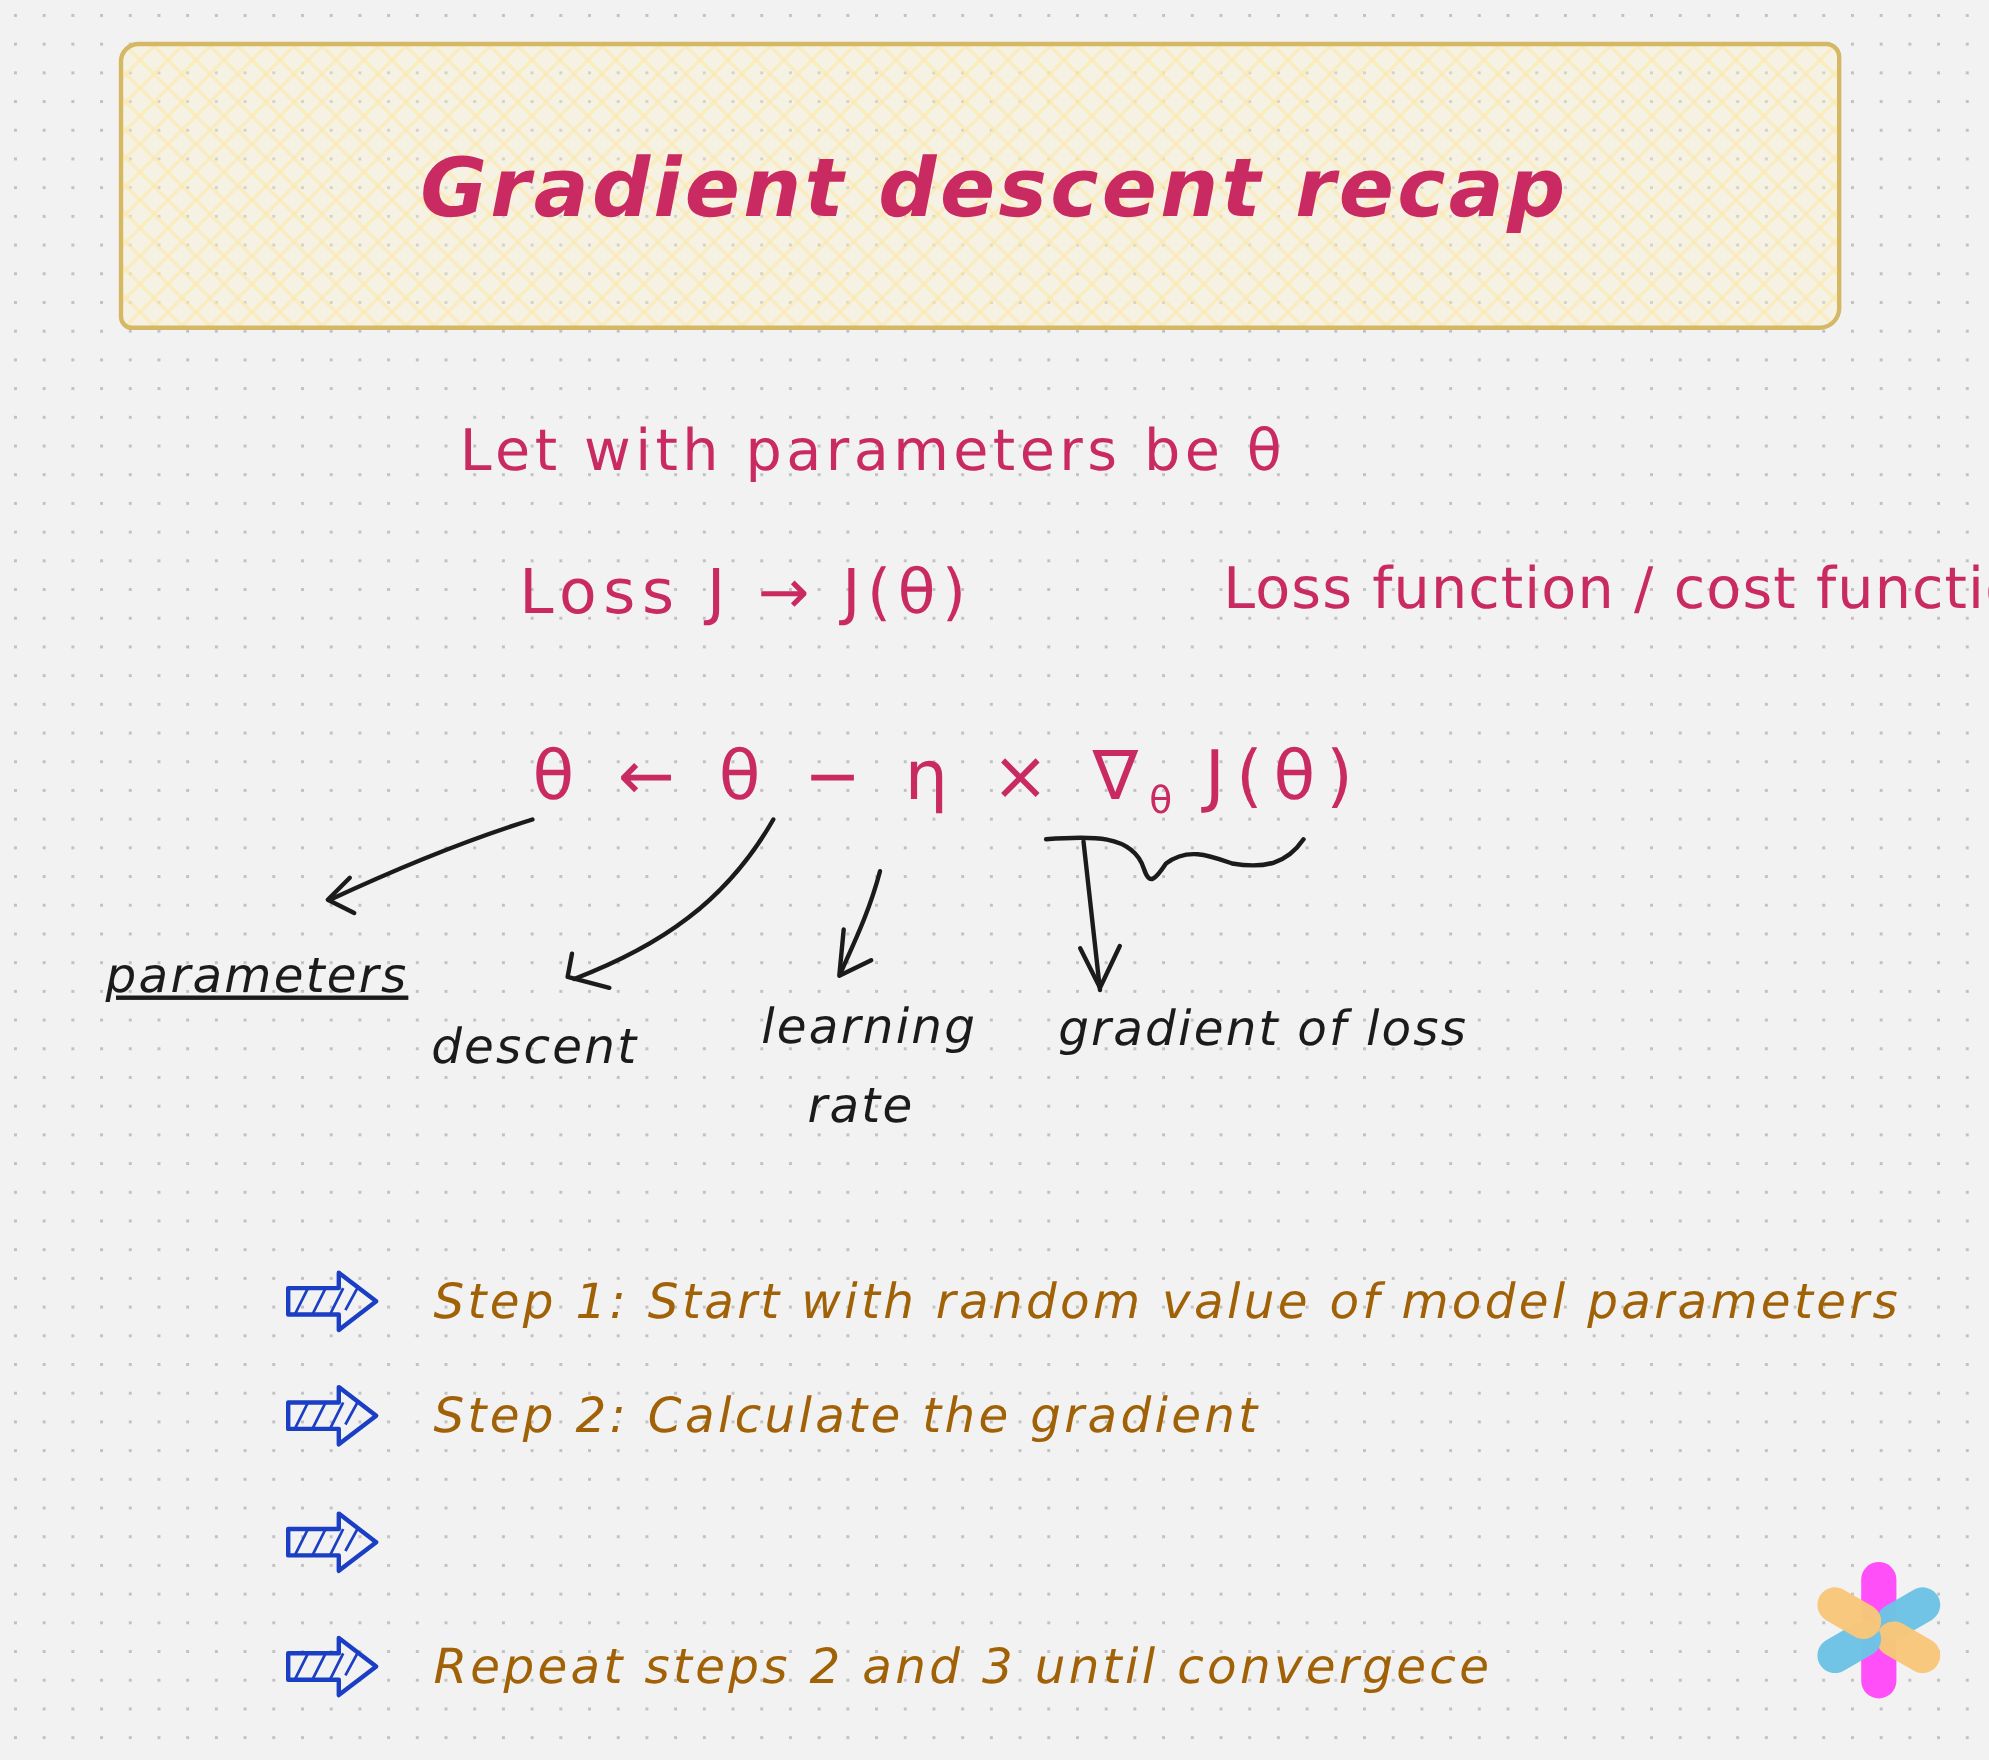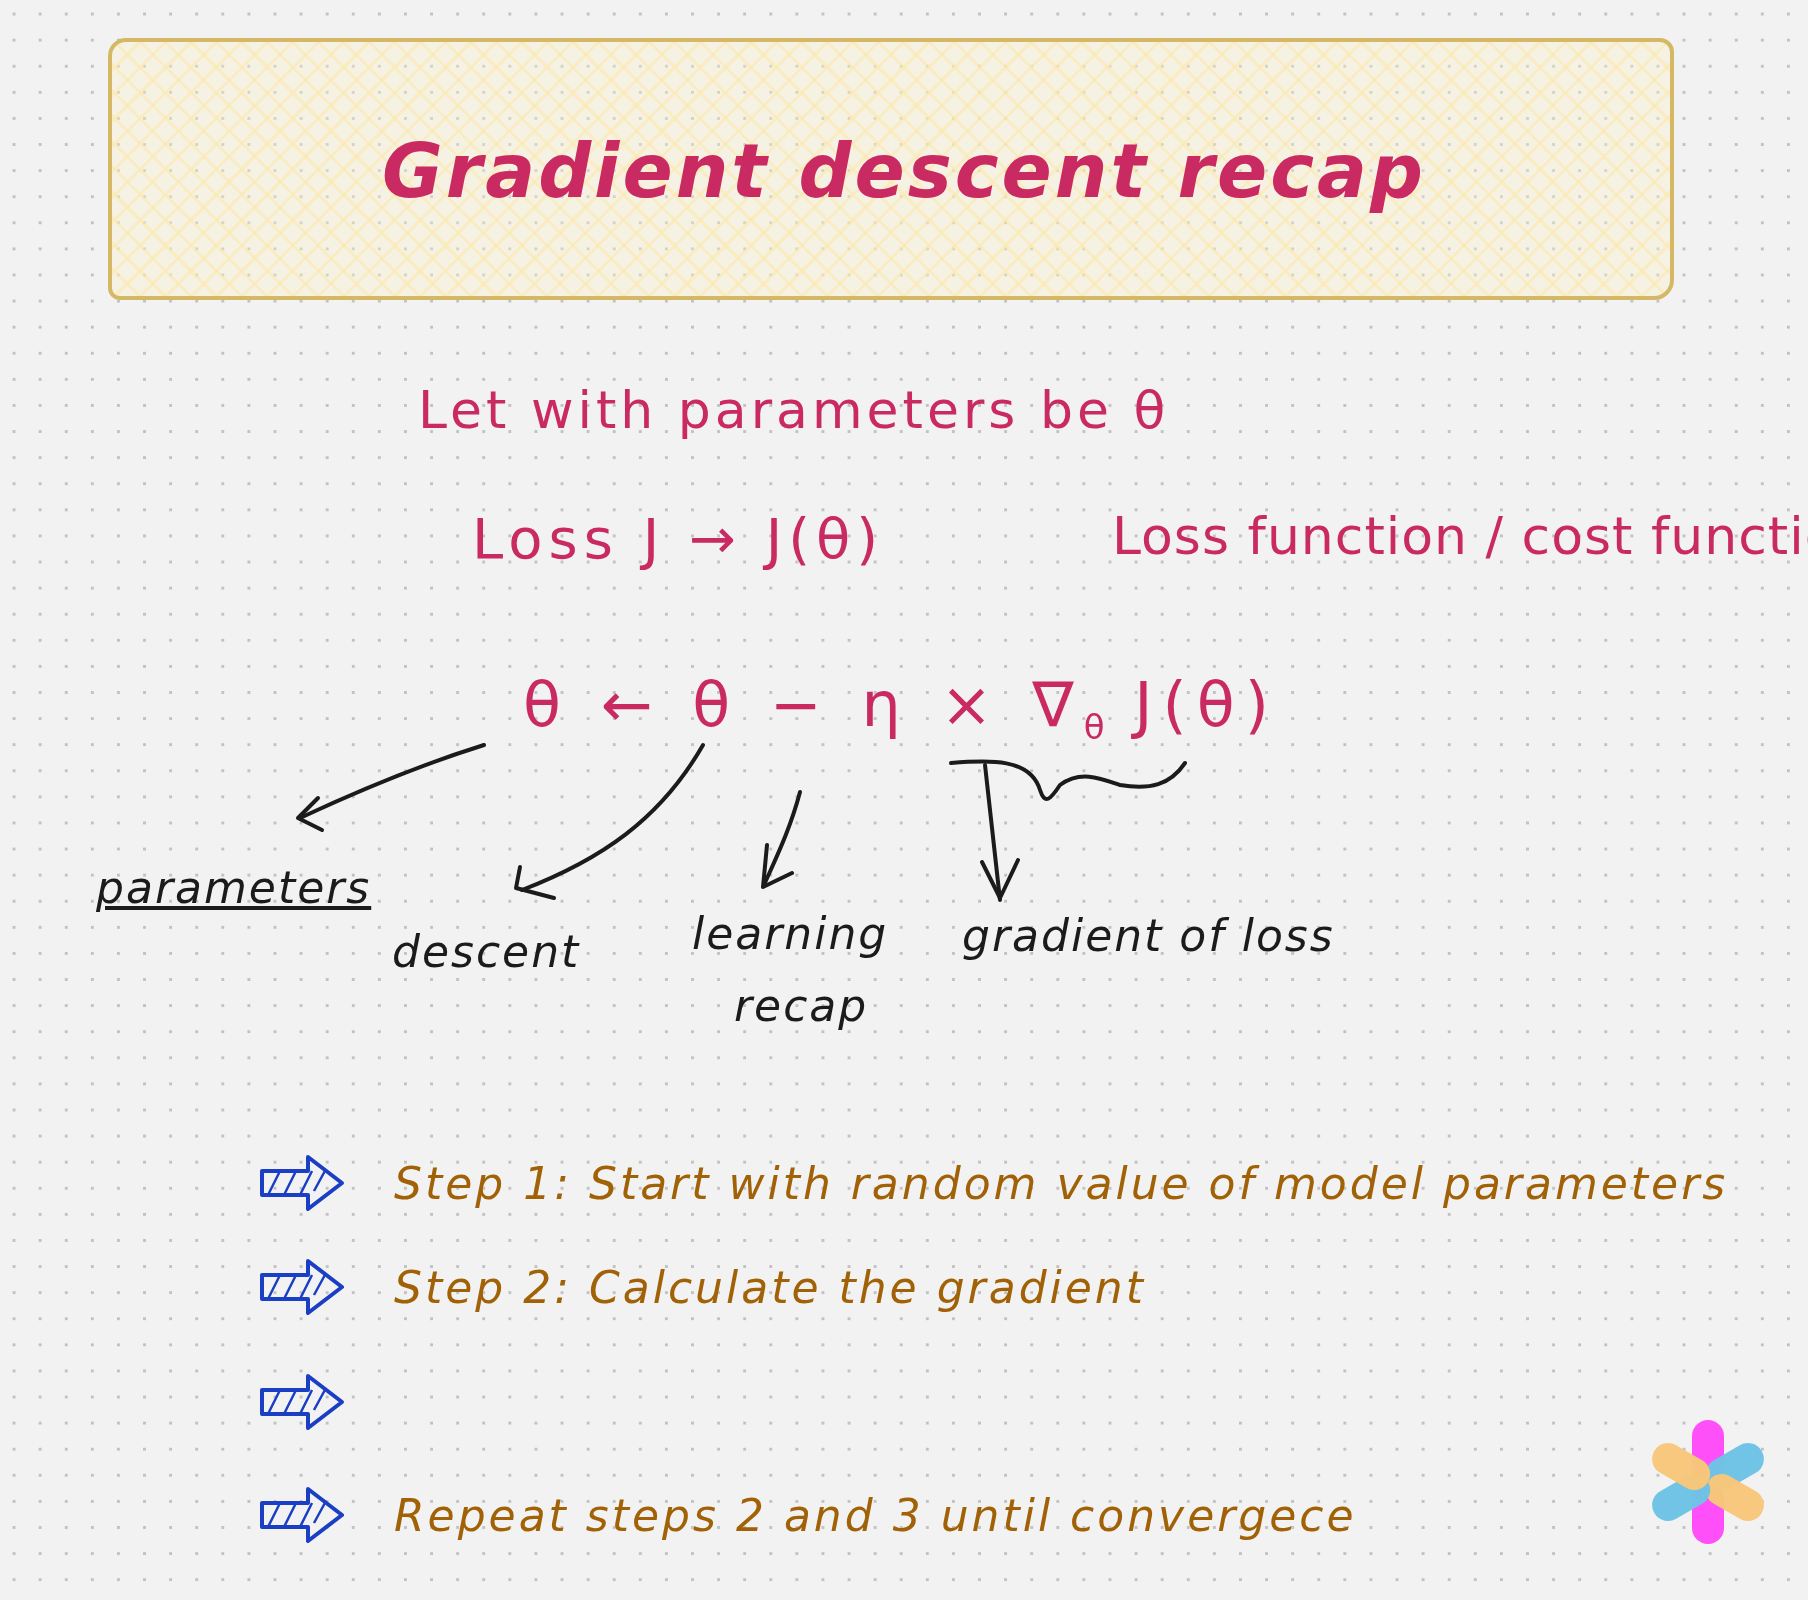--- a/index.html
+++ b/index.html
@@ -26,21 +26,21 @@
     box-sizing: border-box;
   }
   #title {
     left: 0; right: 0; top: 128px; text-align: center;
     font-size: 74px; font-weight: bold; letter-spacing: 3px;
     font-style: italic;
   }
   .line1 { left: 418px; top: 380px; font-size: 52px; letter-spacing: 4px; }
   .loss-eq { left: 472px; top: 506px; font-size: 56px; letter-spacing: 6px; }
   .loss-desc { left: 1112px; top: 506px; font-size: 52px; letter-spacing: 1px; }
-  .formula { left: 484px; top: 668px; font-size: 62px; letter-spacing: 10px; margin-left: 39px; }
+  .formula { left: 484px; top: 668px; font-size: 62px; letter-spacing: 10px; }
   .formula sub { font-size: 34px; letter-spacing: 0; }
   .label { font-size: 44px; letter-spacing: 2px; font-style: italic; }
 
   .step {
     left: 258px; height: 70px; display: flex; align-items: center;
   }
   .step-text { margin-left: 48px; font-size: 44px; letter-spacing: 3px; color: #a16207; font-style: italic; }
   svg { overflow: visible; }
 </style>
 </head>
@@ -72,21 +72,21 @@
     <path d="M951 763 C 990 760, 1030 758, 1040 790 C 1045 805, 1050 800, 1060 785 C 1080 770, 1100 778, 1120 785 C 1150 790, 1170 785, 1185 763"></path>
 
     <path d="M985 765 L 1000 900"></path>
     <path d="M982 862 L 1000 898 L 1018 860"></path>
   </g>
 </svg>
 
 <div class="abs hand black label" style="left:96px; top:862px;text-decoration:underline;">parameters</div>
 <div class="abs hand black label" style="left:392px; top:926px;">descent</div>
 <div class="abs hand black label" style="left:692px; top:908px;">learning</div>
-<div class="abs hand black label" style="left:734px; top:980px;">recap</div>
+<div class="abs hand black label" style="left:734px; top:980px;">rate</div>
 <div class="abs hand black label" style="left:962px; top:910px;">gradient of loss</div>
 
 <div class="abs step" style="top:1148px;">
   <svg width="88" height="60" viewBox="0 0 88 60">
     <g fill="none" stroke="#1a3fc4" stroke-width="4" stroke-linejoin="round">
       <path d="M4 18 L 50 18 L 50 4 L 84 30 L 50 56 L 50 42 L 4 42 Z"></path>
     </g>
     <g stroke="#1a3fc4" stroke-width="2.5">
         <path d="M10 42 L 22 18 M26 42 L 38 18 M42 42 L 54 18 M56 38 L 68 16"></path>
       </g>

